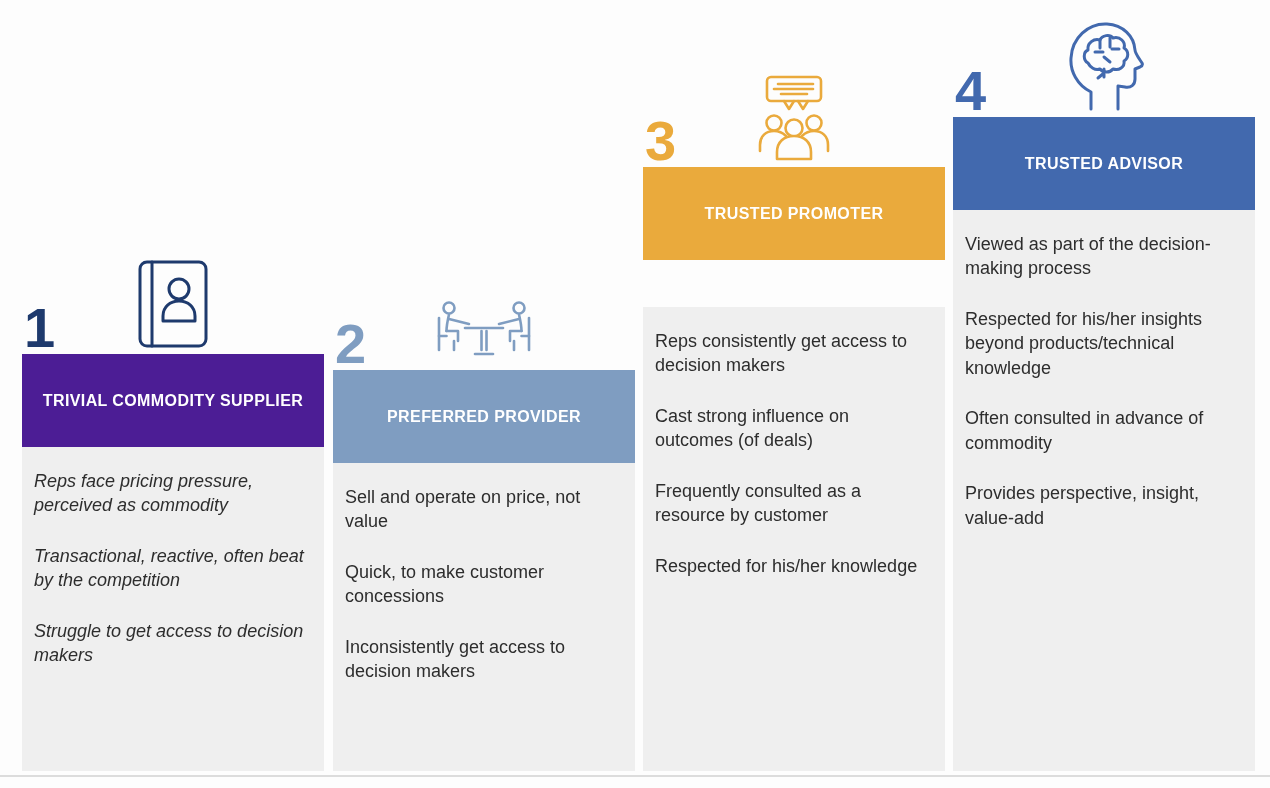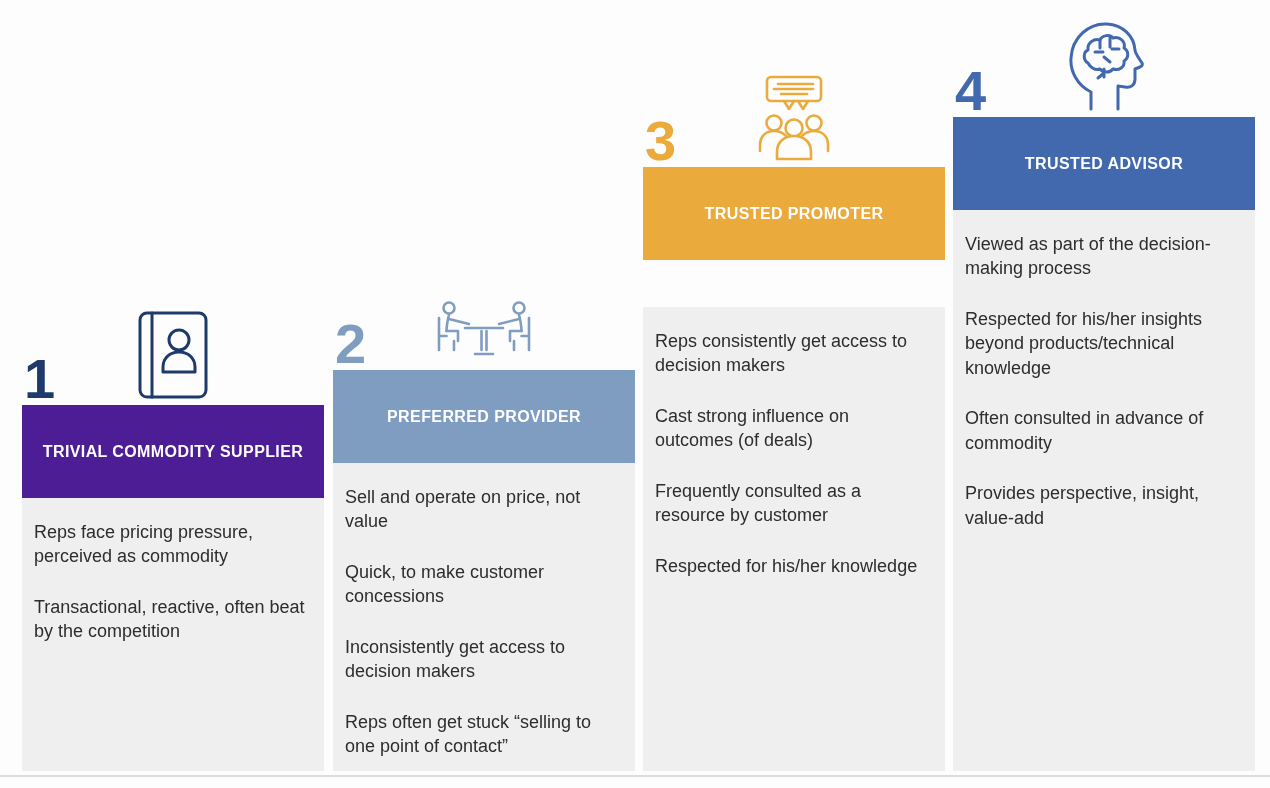--- a/index.html
+++ b/index.html
@@ -10,21 +10,21 @@
   .column { position:absolute; bottom:17px; width:302px; display:flex; flex-direction:column; }
   .c1 { left:22px; } .c2 { left:333px; } .c3 { left:643px; } .c4 { left:953px; }
   .col-top { position:relative; height:102px; flex:0 0 auto; }
   .stage-number { position:absolute; left:2px; bottom:4px; font-size:56px; font-weight:bold; line-height:0.78; letter-spacing:-1px; }
   .stage-icon { position:absolute; left:50%; transform:translateX(-50%); bottom:6px; }
   .stage-icon svg { display:block; }
   .col-header { height:93px; display:flex; align-items:center; justify-content:center; text-align:center;
                 color:#ffffff; font-weight:bold; font-size:16px; letter-spacing:0.4px; padding:0 10px; }
   .col-body { padding:22px 16px 0 12px; color:#2d2d2d; font-size:18px; line-height:1.36; }
   .col-body p { margin:0 0 26px 0; }
-  .b1 { height:273px; } .b2 { height:308px; } .b3 { height:464px;margin-top:47px; } .b4 { height:561px; }
+  .b1 { height:324px;font-style:italic; } .b2 { height:308px; } .b3 { height:464px;margin-top:47px; } .b4 { height:561px; }
 </style>
 </head>
 <body>
 
 <div class="canvas" style="background: rgb(253, 253, 253);">
 
   <div class="column c1">
     <div class="col-top">
       <div class="stage-number" style="color: rgb(30, 58, 109);">1</div>
       <div class="stage-icon" style="color: rgb(30, 58, 109);">
@@ -35,20 +35,21 @@
           <path d="M25 61 v-5 c0-9 7-15 16-15 s16 6 16 15 v5 z"></path>
         </svg>
       </div>
     </div>
     <div class="col-header" style="background: #4c1d95;">
       <span>TRIVIAL COMMODITY SUPPLIER</span>
     </div>
     <div class="col-body b1" style="background: rgb(239, 239, 239);">
       <p>Reps face pricing pressure, perceived as commodity</p>
       <p>Transactional, reactive, often beat by the competition</p>
+      <p>Struggle to get access to decision makers</p>
     </div>
   </div>
 
   <div class="column c2">
     <div class="col-top">
       <div class="stage-number" style="color: rgb(127, 157, 193);">2</div>
       <div class="stage-icon" style="color: rgb(127, 157, 193);">
         <svg width="100" height="64" viewBox="0 0 100 64" fill="none" stroke="currentColor" stroke-width="2.6" stroke-linecap="round" stroke-linejoin="round">
           <g id="seated-person">
             <circle cx="15" cy="8" r="5.5"></circle>
@@ -66,21 +67,20 @@
         </svg>
       </div>
     </div>
     <div class="col-header" style="background: rgb(127, 157, 193);">
       <span>PREFERRED PROVIDER</span>
     </div>
     <div class="col-body b2" style="background: rgb(239, 239, 239);">
       <p>Sell and operate on price, not value</p>
       <p>Quick, to make customer concessions</p>
       <p>Inconsistently get access to decision makers</p>
-      <p>Reps often get stuck “selling to one point of contact”</p>
     </div>
   </div>
 
   <div class="column c3">
     <div class="col-top">
       <div class="stage-number" style="color: rgb(234, 170, 60);">3</div>
       <div class="stage-icon" style="color: rgb(234, 170, 60);">
         <svg width="86" height="86" viewBox="0 0 86 86" fill="none" stroke="currentColor" stroke-width="2.6" stroke-linecap="round" stroke-linejoin="round">
           <rect x="16" y="2" width="54" height="24" rx="4"></rect>
           <path d="M27 9 H62"></path>

